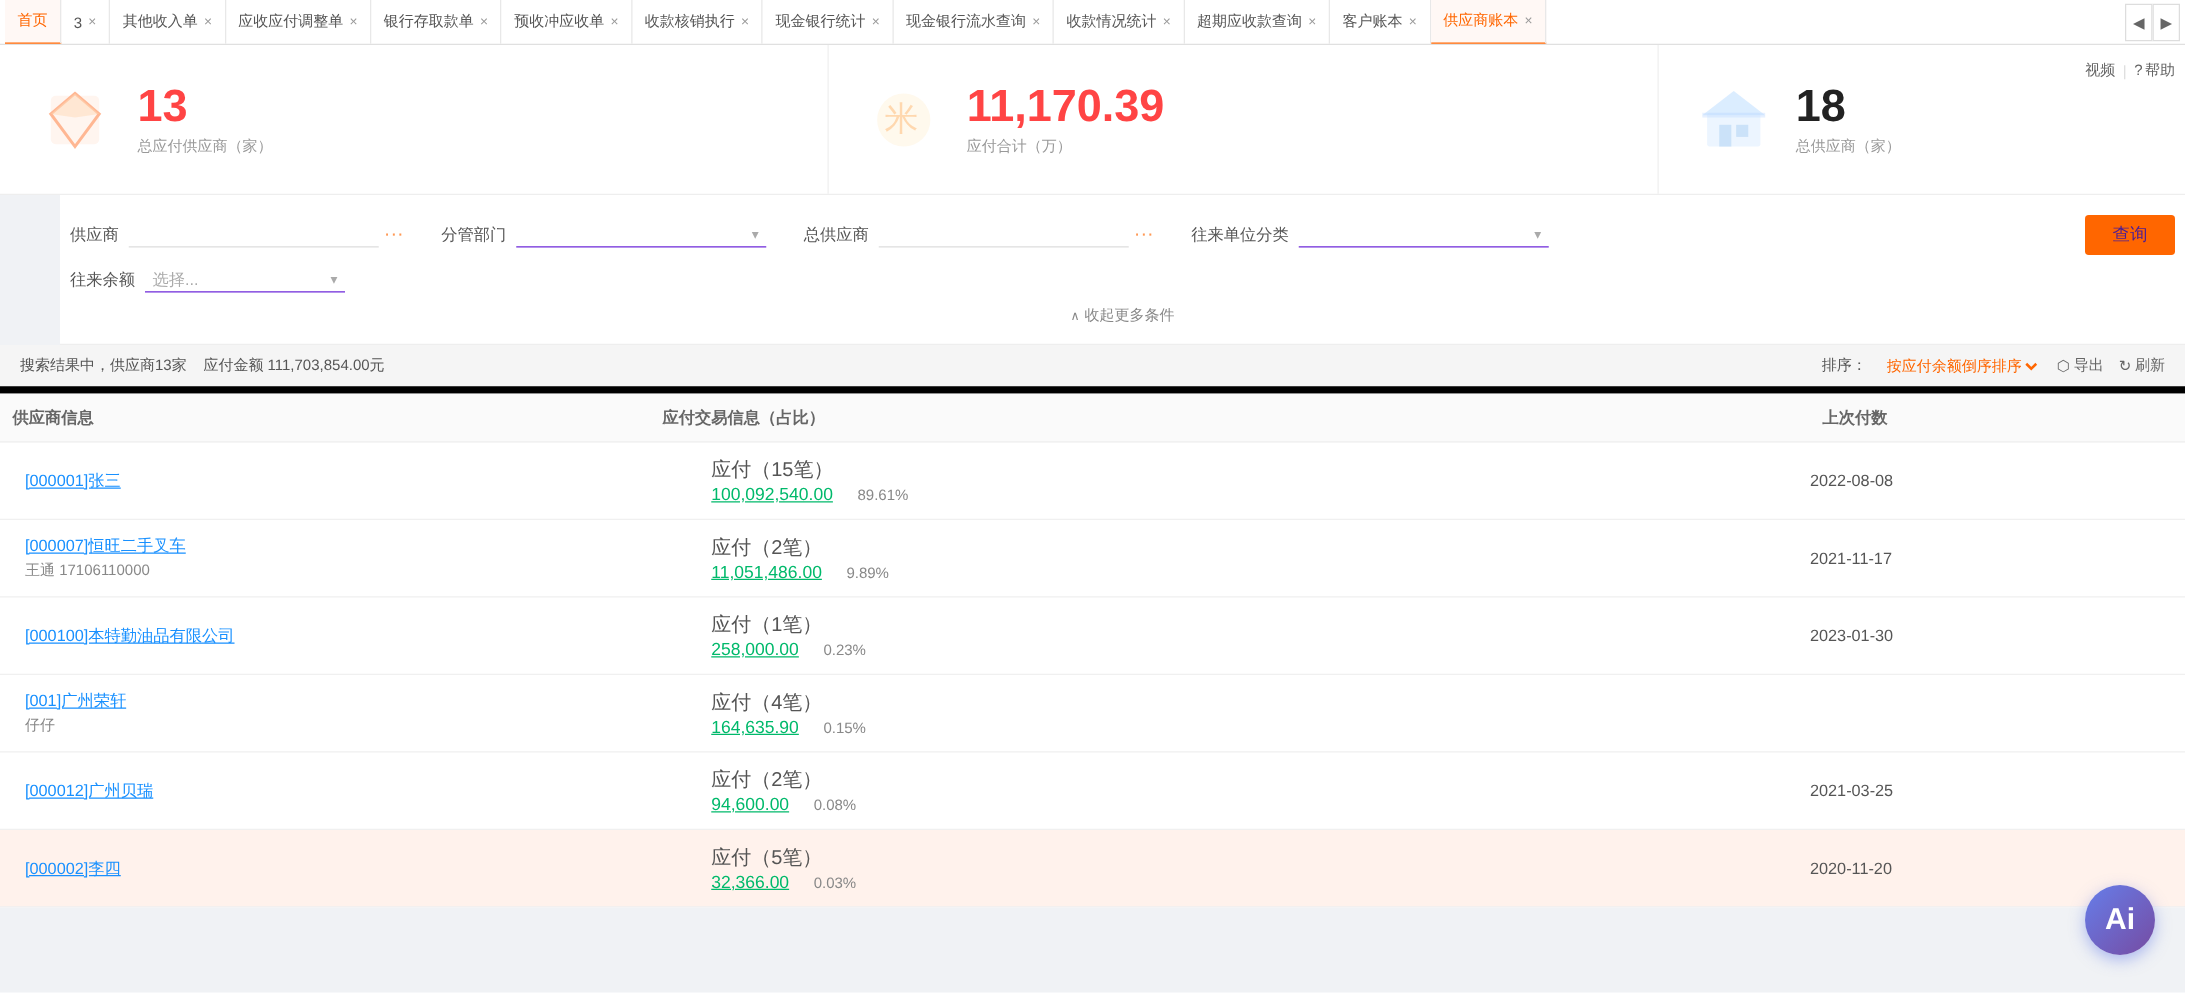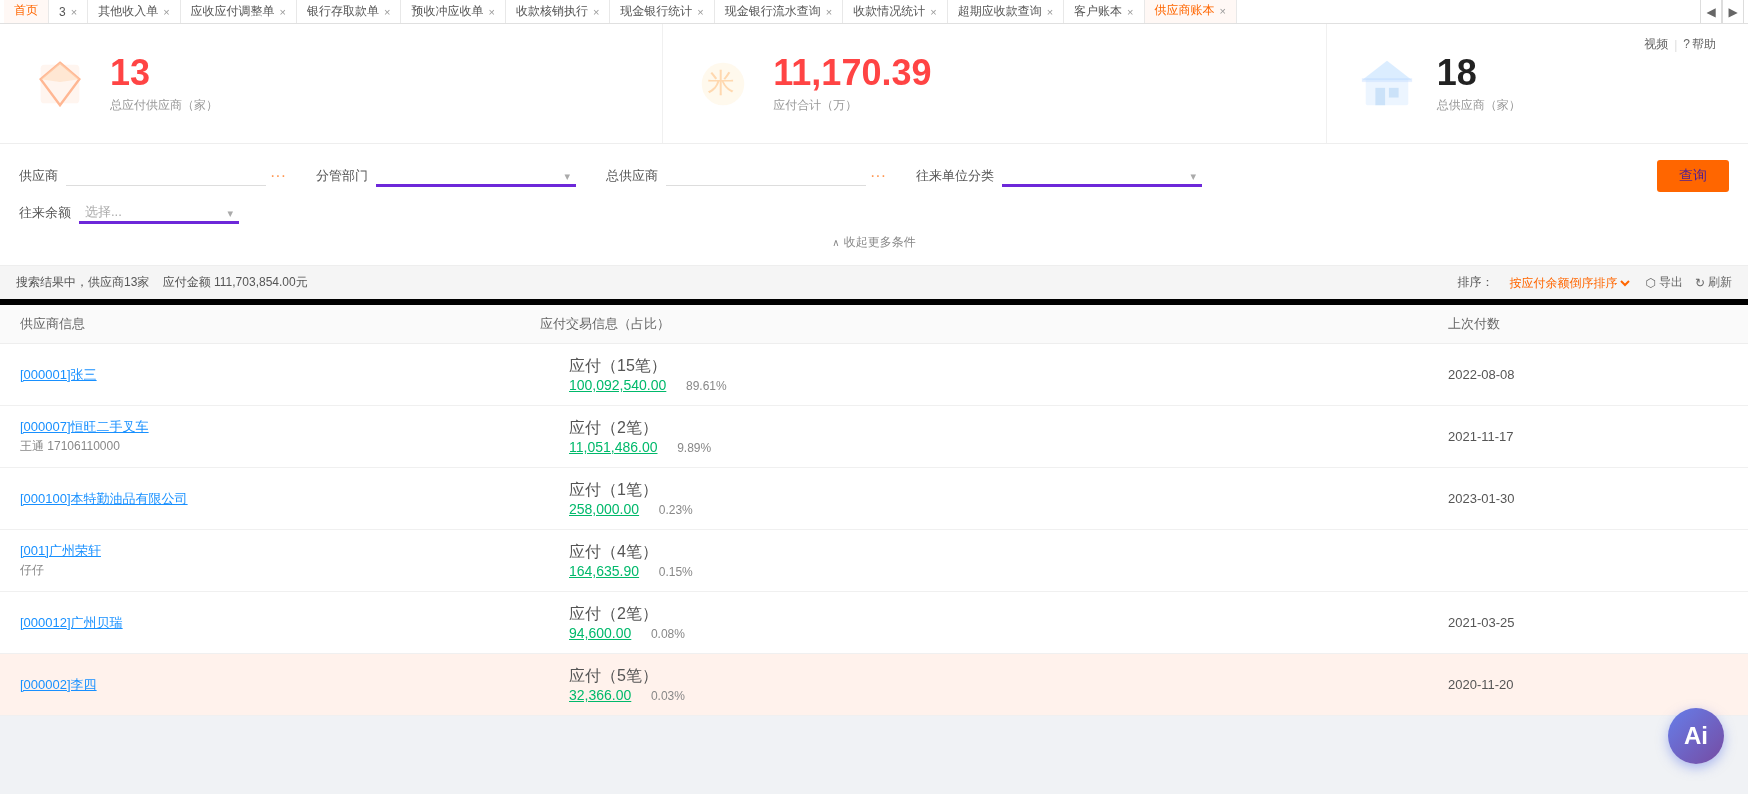--- a/index.html
+++ b/index.html
@@ -4,21 +4,21 @@
   <style>
     * { margin: 0; padding: 0; box-sizing: border-box; }
     body { font-family: 'Microsoft YaHei', Arial, sans-serif; font-size: 13px; background: #f0f2f5; color: #333; width: 1748px; overflow-x: hidden; }
 
     
     .top-nav {
       display: flex;
       align-items: center;
       background: #fff;
       border-bottom: 1px solid #e0e0e0;
-      height: 24px;
+      height: 36px;
       padding: 0 4px;
       overflow: hidden;
     }
     .nav-tab {
       display: flex;
       align-items: center;
       padding: 0 10px;
       height: 36px;
       font-size: 12px;
       color: #555;
@@ -86,35 +86,36 @@
       line-height: 1.1;
     }
     .card-label {
       font-size: 12px;
       color: #999;
       margin-top: 4px;
     }
     .top-right-links {
       position: absolute;
       top: 12px;
-      right: 32px;
+      right: 8px;
       font-size: 12px;
       color: #888;
       display: flex;
       align-items: center;
       gap: 6px;
     }
     .top-right-links span { cursor: pointer; color: #666; }
     .top-right-links .divider { color: #ddd; }
 
     
     .filter-area {
       background: #fff;
-      padding: 16px 19px 10px;
+      padding: 16px 8px 10px;
       border-bottom: 1px solid #eee;
+      margin-left: 48px;
     }
     .filter-row {
       display: flex;
       align-items: center;
       margin-bottom: 10px;
       gap: 0;
     }
     .filter-item {
       display: flex;
       align-items: center;
@@ -131,21 +132,21 @@
       border: none;
       border-bottom: 1px solid #ddd;
       outline: none;
       padding: 2px 6px;
       font-size: 13px;
       width: 180px;
       color: #333;
     }
     .filter-select {
       border: none;
-      border-bottom: 3px solid #6d28d9;
+      border-bottom: 1px solid #6d28d9;
       outline: none;
       padding: 2px 24px 2px 6px;
       font-size: 13px;
       width: 200px;
       color: #aaa;
       background: transparent;
       appearance: none;
       cursor: pointer;
       position: relative;
     }
@@ -232,26 +233,26 @@
       font-size: 12px;
     }
 
     
     .table-area {
       background: #fff;
     }
     .table-header {
       display: grid;
       grid-template-columns: 520px 1fr 280px;
-      padding: 10px 20px;
+      padding: 10px 10px;
       background: #fafafa;
       border-bottom: 1px solid #eee;
       font-size: 13px;
       color: #666;
-      font-weight: 400;
+      font-weight: 700;
     }
     .table-row {
       display: grid;
       grid-template-columns: 520px 1fr 280px;
       padding: 12px 20px;
       border-bottom: 1px solid #f0f0f0;
       align-items: center;
       min-height: 60px;
       gap: 29px;
     }

